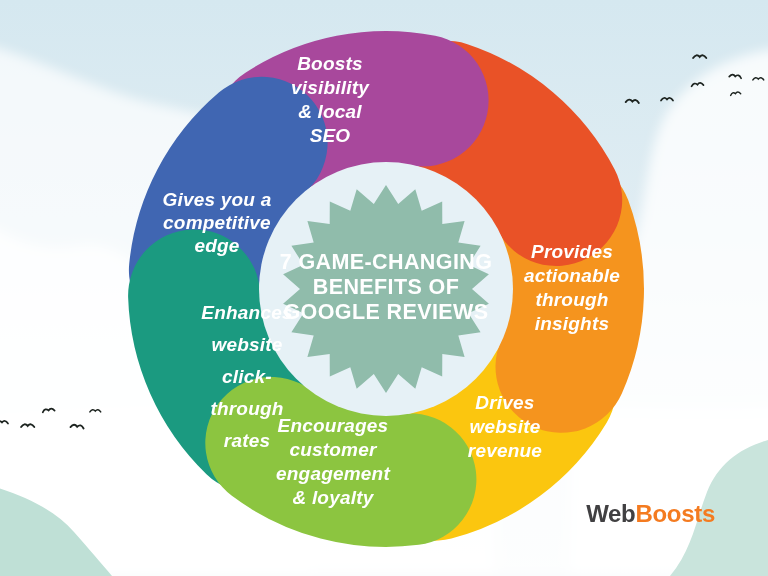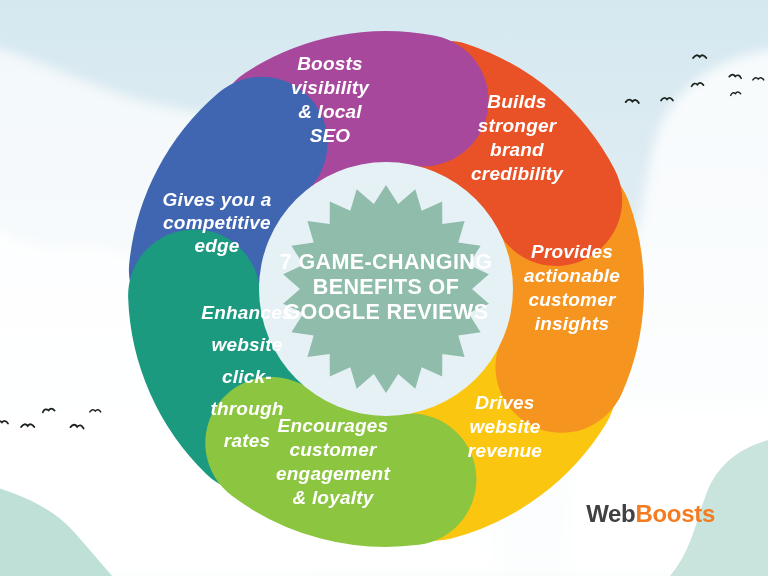--- a/index.html
+++ b/index.html
@@ -81,27 +81,23 @@
       <use href="#bird" transform="translate(41 407) rotate(-8)"></use>
       <use href="#bird" transform="translate(70 421) scale(1.1) rotate(6)"></use>
       <use href="#bird" transform="translate(89 407) scale(0.9)"></use>
     </g>
   </svg>
 
   <div class="seg-label l-boosts">Boosts
 visibility
 &amp; local
 SEO</div>
-  <div class="seg-label l-brand">Builds
-stronger
-brand
-credibility</div>
   <div class="seg-label l-insights">Provides
 actionable
-customer
+through
 insights</div>
   <div class="seg-label l-revenue">Drives
 website
 revenue</div>
   <div class="seg-label l-engagement">Encourages
 customer
 engagement
 &amp; loyalty</div>
   <div class="seg-label l-click">Enhances
 website

